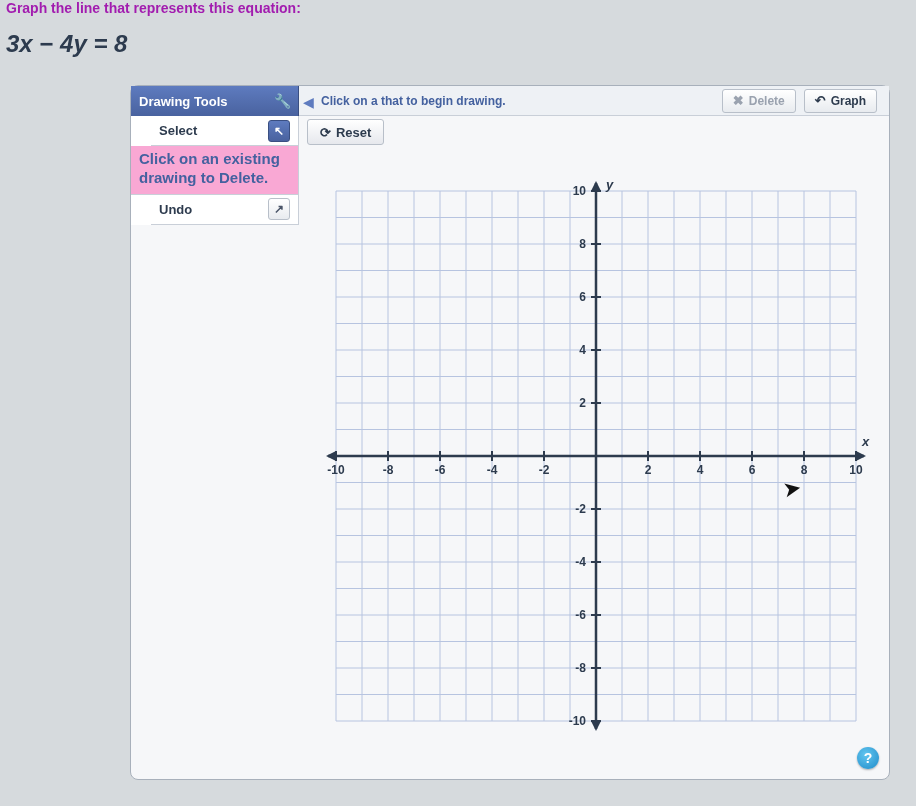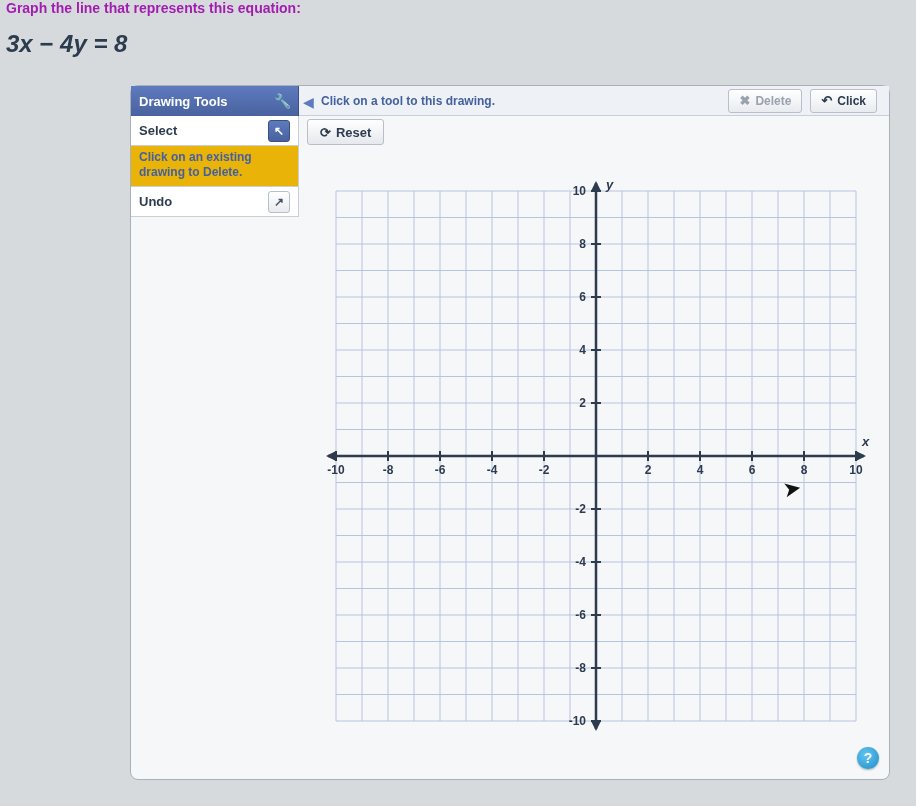--- a/index.html
+++ b/index.html
@@ -112,20 +112,21 @@
   }
   .side-row {
     border-bottom: 1px solid #c9cfd8;
     height: 30px;
     display: flex;
     align-items: center;
     padding: 0 8px;
     font-size: 13px;
     color: #2d3b4e;
     font-weight: bold;
+    margin-left: 20px;
   }
   .side-row.selected {
     background: #fff;
   }
   .side-row .tool-ico {
     margin-left: auto;
     width: 22px; height: 22px;
     display: inline-flex;
     align-items: center; justify-content: center;
     background: linear-gradient(#fff,#e8ebef);
@@ -135,25 +136,25 @@
     color: #4a5568;
   }
   .side-row.selected .tool-ico {
     background: linear-gradient(#5e7bbf,#49629f);
     color: #fff;
     border-color: #3a4f82;
   }
   .side-msg {
     border-bottom: 1px solid #c9cfd8;
     padding: 4px 8px 6px 8px;
-    font-size: 12px;
+    font-size: 15px;
     font-weight: bold;
     color: #44619f;
     line-height: 1.25;
-    background: #eab308;
+    background: #f9a8d4;
   }
   
   .reset-btn {
     position: absolute;
     left: 176px; top: 33px;
     height: 26px;
     padding: 0 12px;
     border: 1px solid #b8bfc9;
     background: linear-gradient(#fff,#e6e8ed);
     border-radius: 3px;
@@ -207,29 +208,29 @@
 <div class="equation">3x − 4y = 8</div>
 
 <div class="applet">
   <div class="topbar">
     <div class="dt-header">
       <span>Drawing Tools</span>
       <span class="wrench">🔧</span>
     </div>
     <div class="instruction-bar">
       <span class="collapse-arrow">◀</span>
-      <span class="instruction-text">Click on a tool to this drawing.</span>
+      <span class="instruction-text">Click on a that to begin drawing.</span>
       <div class="top-buttons">
         <div class="btn disabled">
           <span class="ico">✖</span>
           <span>Delete</span>
         </div>
         <div class="btn">
           <span class="ico">↶</span>
-          <span>Click</span>
+          <span>Graph</span>
         </div>
       </div>
     </div>
   </div>
 
   <div class="reset-btn">
     <span>⟳</span>
     <span>Reset</span>
   </div>
 

